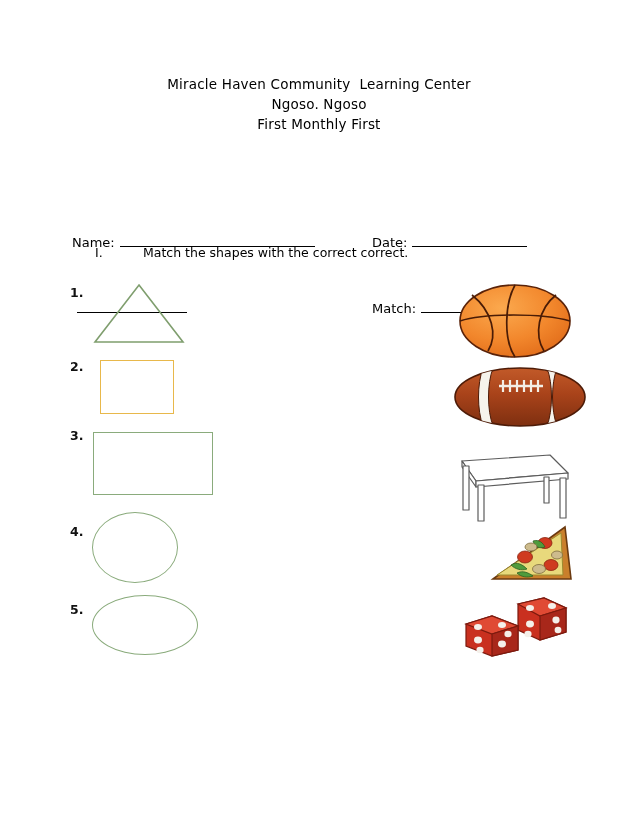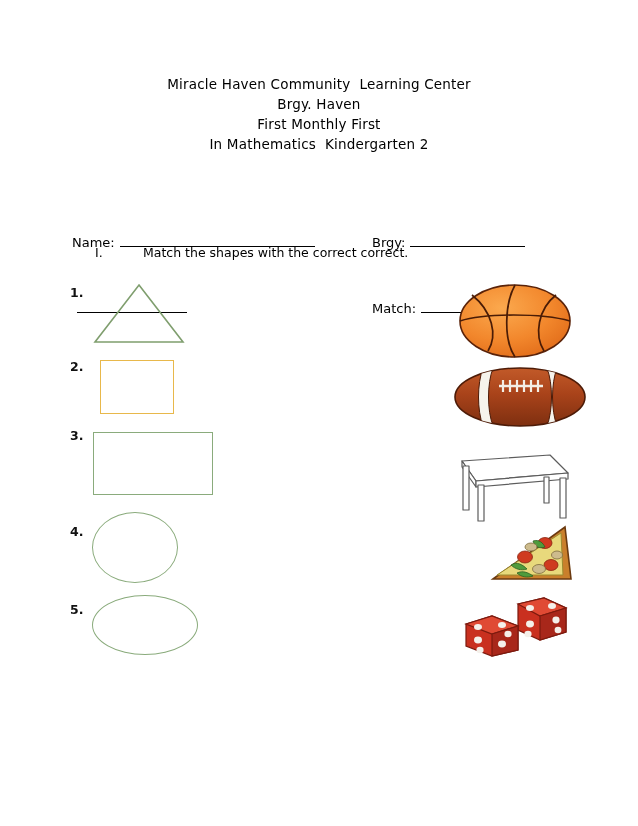--- a/index.html
+++ b/index.html
@@ -140,34 +140,33 @@
   .obj-pizza      { left: 487px; top: 521px; }
   .obj-dice       { left: 462px; top: 596px; }
 </style>
 </head>
 <body>
 
 <div class="page">
 
   <div class="header">
     <div class="header-line">Miracle Haven Community  Learning Center</div>
-    <div class="header-line">Brgy. Haven</div>
+    <div class="header-line">Ngoso. Ngoso</div>
     <div class="header-line">First Monthly First</div>
-    <div class="header-line">In Mathematics  Kindergarten 2</div>
   </div>
 
   <div class="id-block">
 
     <div class="id-row row-name">
       <div class="id-left">
         <span class="field-label">Name:</span>
         <span class="rule rule-name"></span>
       </div>
       <div class="id-right">
-        <span class="field-label">Brgy:</span>
+        <span class="field-label">Date:</span>
         <span class="rule rule-date"></span>
       </div>
     </div>
 
     <div class="id-row row-sig">
       <div class="id-left">
         <span class="rule rule-sig"></span>
       </div>
       <div class="id-right">
         <span class="field-label">Match:</span>

